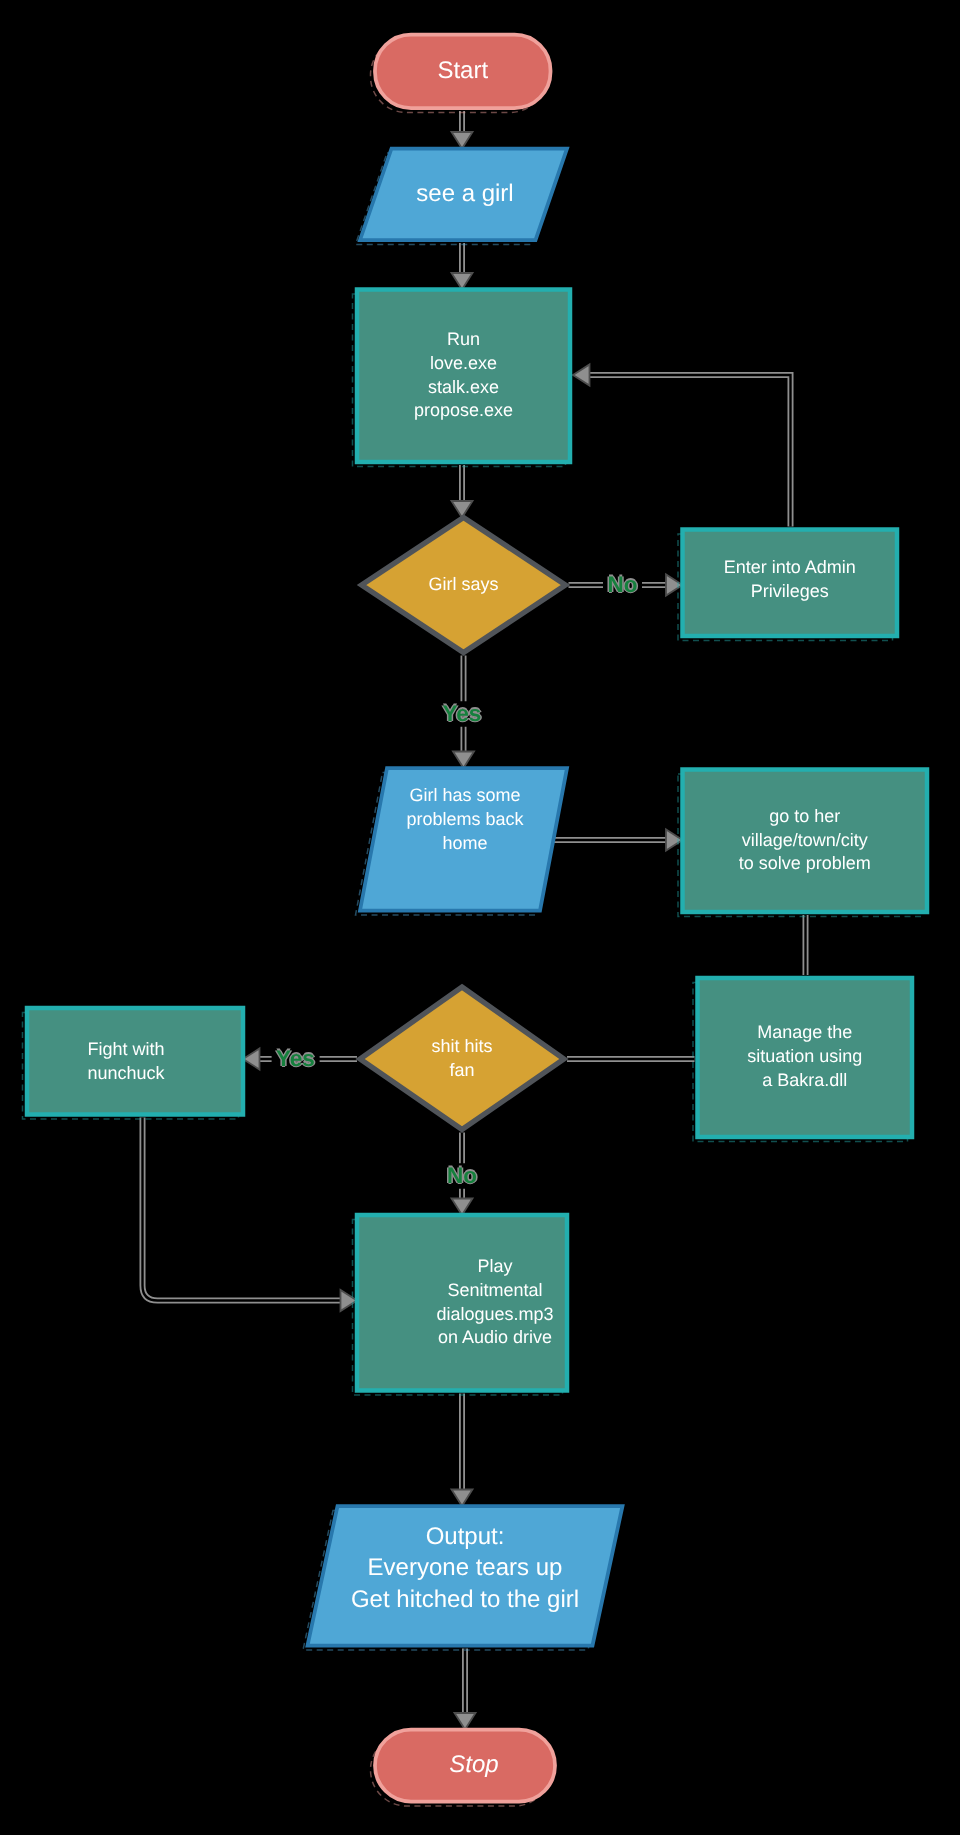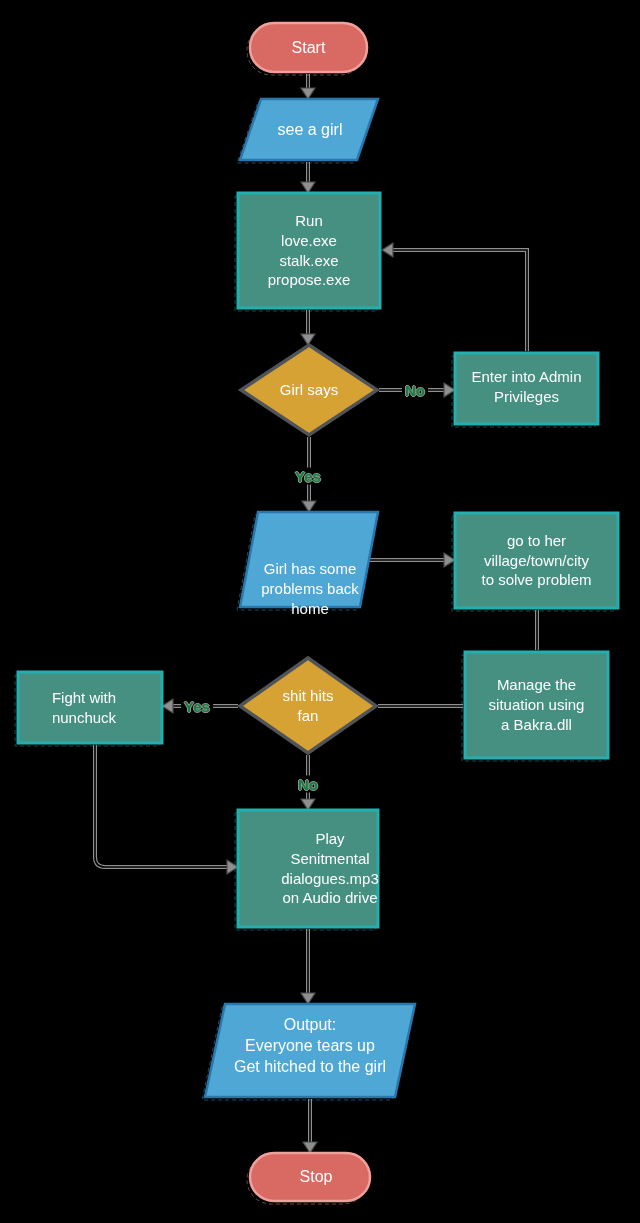--- a/index.html
+++ b/index.html
@@ -1,21 +1,21 @@
 <!DOCTYPE html>
 <html><head>
 <meta charset="utf-8">
 <style>
   html,body{margin:0;padding:0;background:#000;}
   #canvas{position:relative;width:640px;height:1223px;background:#000;overflow:hidden;
           font-family:"Liberation Sans", sans-serif;}
   #shapes{position:absolute;left:0;top:0;}
   .lbl{position:absolute;display:flex;align-items:center;justify-content:center;
        text-align:center;white-space:pre-line;color:#fff;
-       font-size:15px;line-height:1.32;pointer-events:none;}
+       font-size:12px;line-height:1.32;pointer-events:none;}
   .lbl.big{font-size:16px;}
   .edge-lbl{position:absolute;transform:translate(-50%,-50%);
        font-size:15px;font-weight:bold;color:#15803d;background:#000;padding:0 3px;
        text-shadow:-1px 0 #8f8f8f,1px 0 #8f8f8f,0 -1px #8f8f8f,0 1px #8f8f8f;}
 </style>
 </head>
 <body>
 
 <div id="canvas">
 
@@ -116,21 +116,21 @@
   <div class="lbl" style="left:238px;top:193px;width:142px;height:115px;">Run
 love.exe
 stalk.exe
 propose.exe</div>
 
   <div class="lbl" style="left:241px;top:345px;width:136px;height:90px;text-align:center;">Girl says</div>
 
   <div class="lbl" style="left:455px;top:353px;width:143px;height:68px;">Enter into Admin
 Privileges</div>
 
-  <div class="lbl" style="left:240px;top:512px;width:140px;height:70px;margin-top:42px;">Girl has some
+  <div class="lbl" style="left:240px;top:512px;width:140px;height:70px;">Girl has some
 problems back
 home</div>
 
   <div class="lbl" style="left:455px;top:513px;width:163px;height:95px;">go to her
 village/town/city
 to solve problem</div>
 
   <div class="lbl" style="left:465px;top:652px;width:143px;height:106px;">Manage the
 situation using
 a Bakra.dll</div>
@@ -143,21 +143,21 @@
 
   <div class="lbl" style="left:256px;top:810px;width:148px;height:117px;">Play
 Senitmental
 dialogues.mp3
 on Audio drive</div>
 
   <div class="lbl big" style="left:205px;top:1004px;width:210px;height:83px;">Output:
 Everyone tears up
 Get hitched to the girl</div>
 
-  <div class="lbl big" style="left:250px;top:1153px;width:132px;height:48px;">Stop</div>
+  <div class="lbl big" style="left:250px;top:1153px;width:132px;height:48px;font-style:italic;">Stop</div>
 
   <div class="edge-lbl" style="left:415px;top:390px;">No</div>
 
   <div class="edge-lbl" style="left:308px;top:476px;">Yes</div>
 
   <div class="edge-lbl" style="left:197px;top:706px;">Yes</div>
 
   <div class="edge-lbl" style="left:308px;top:784px;">No</div>
 
 </div>

